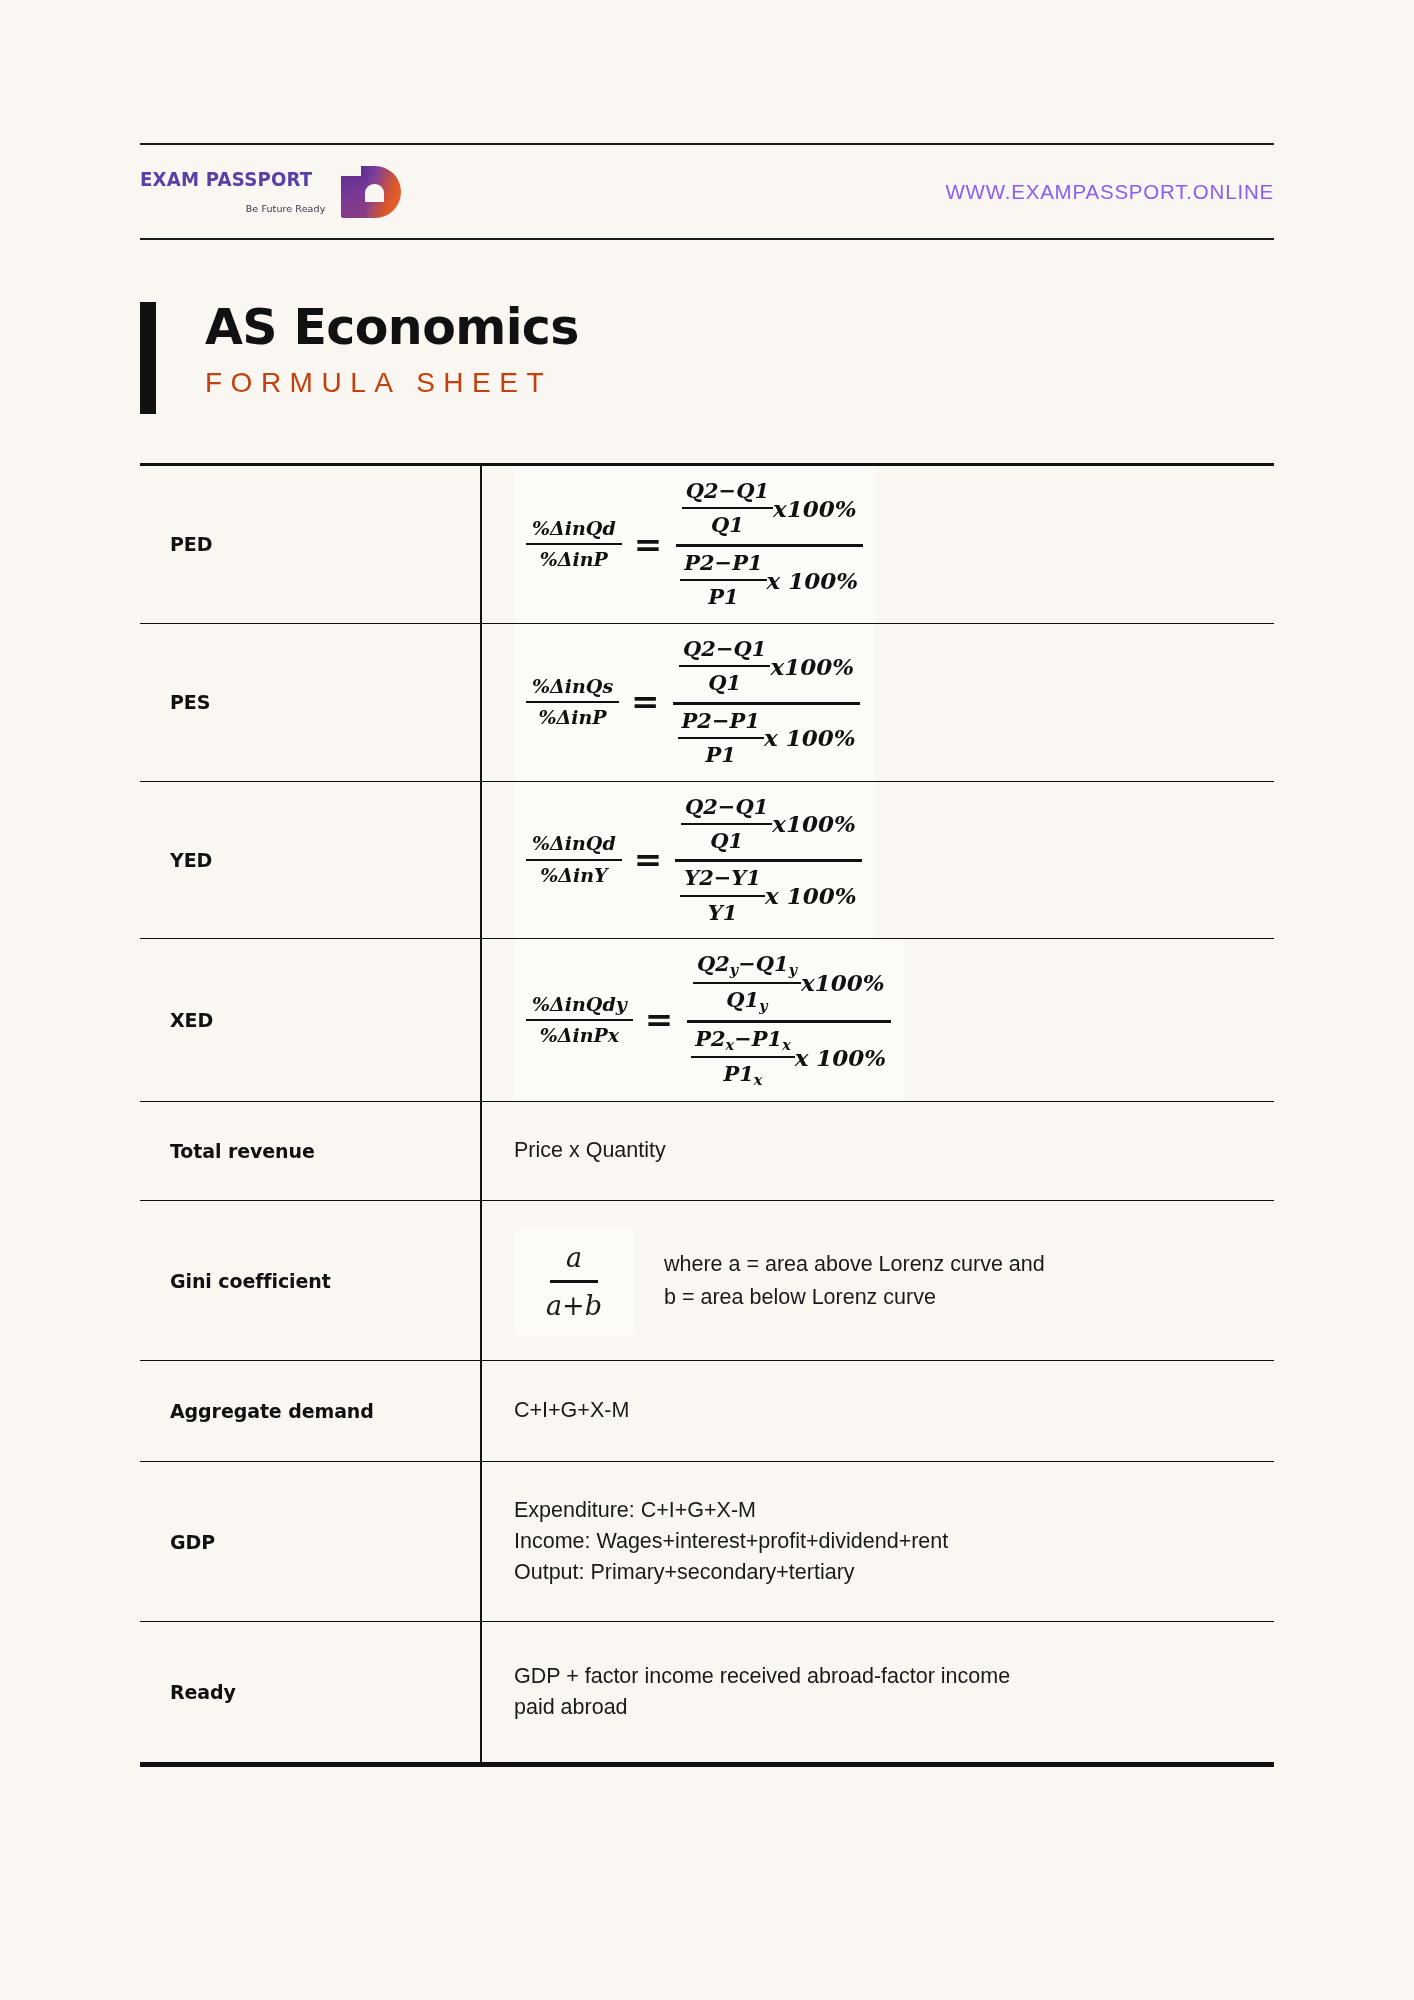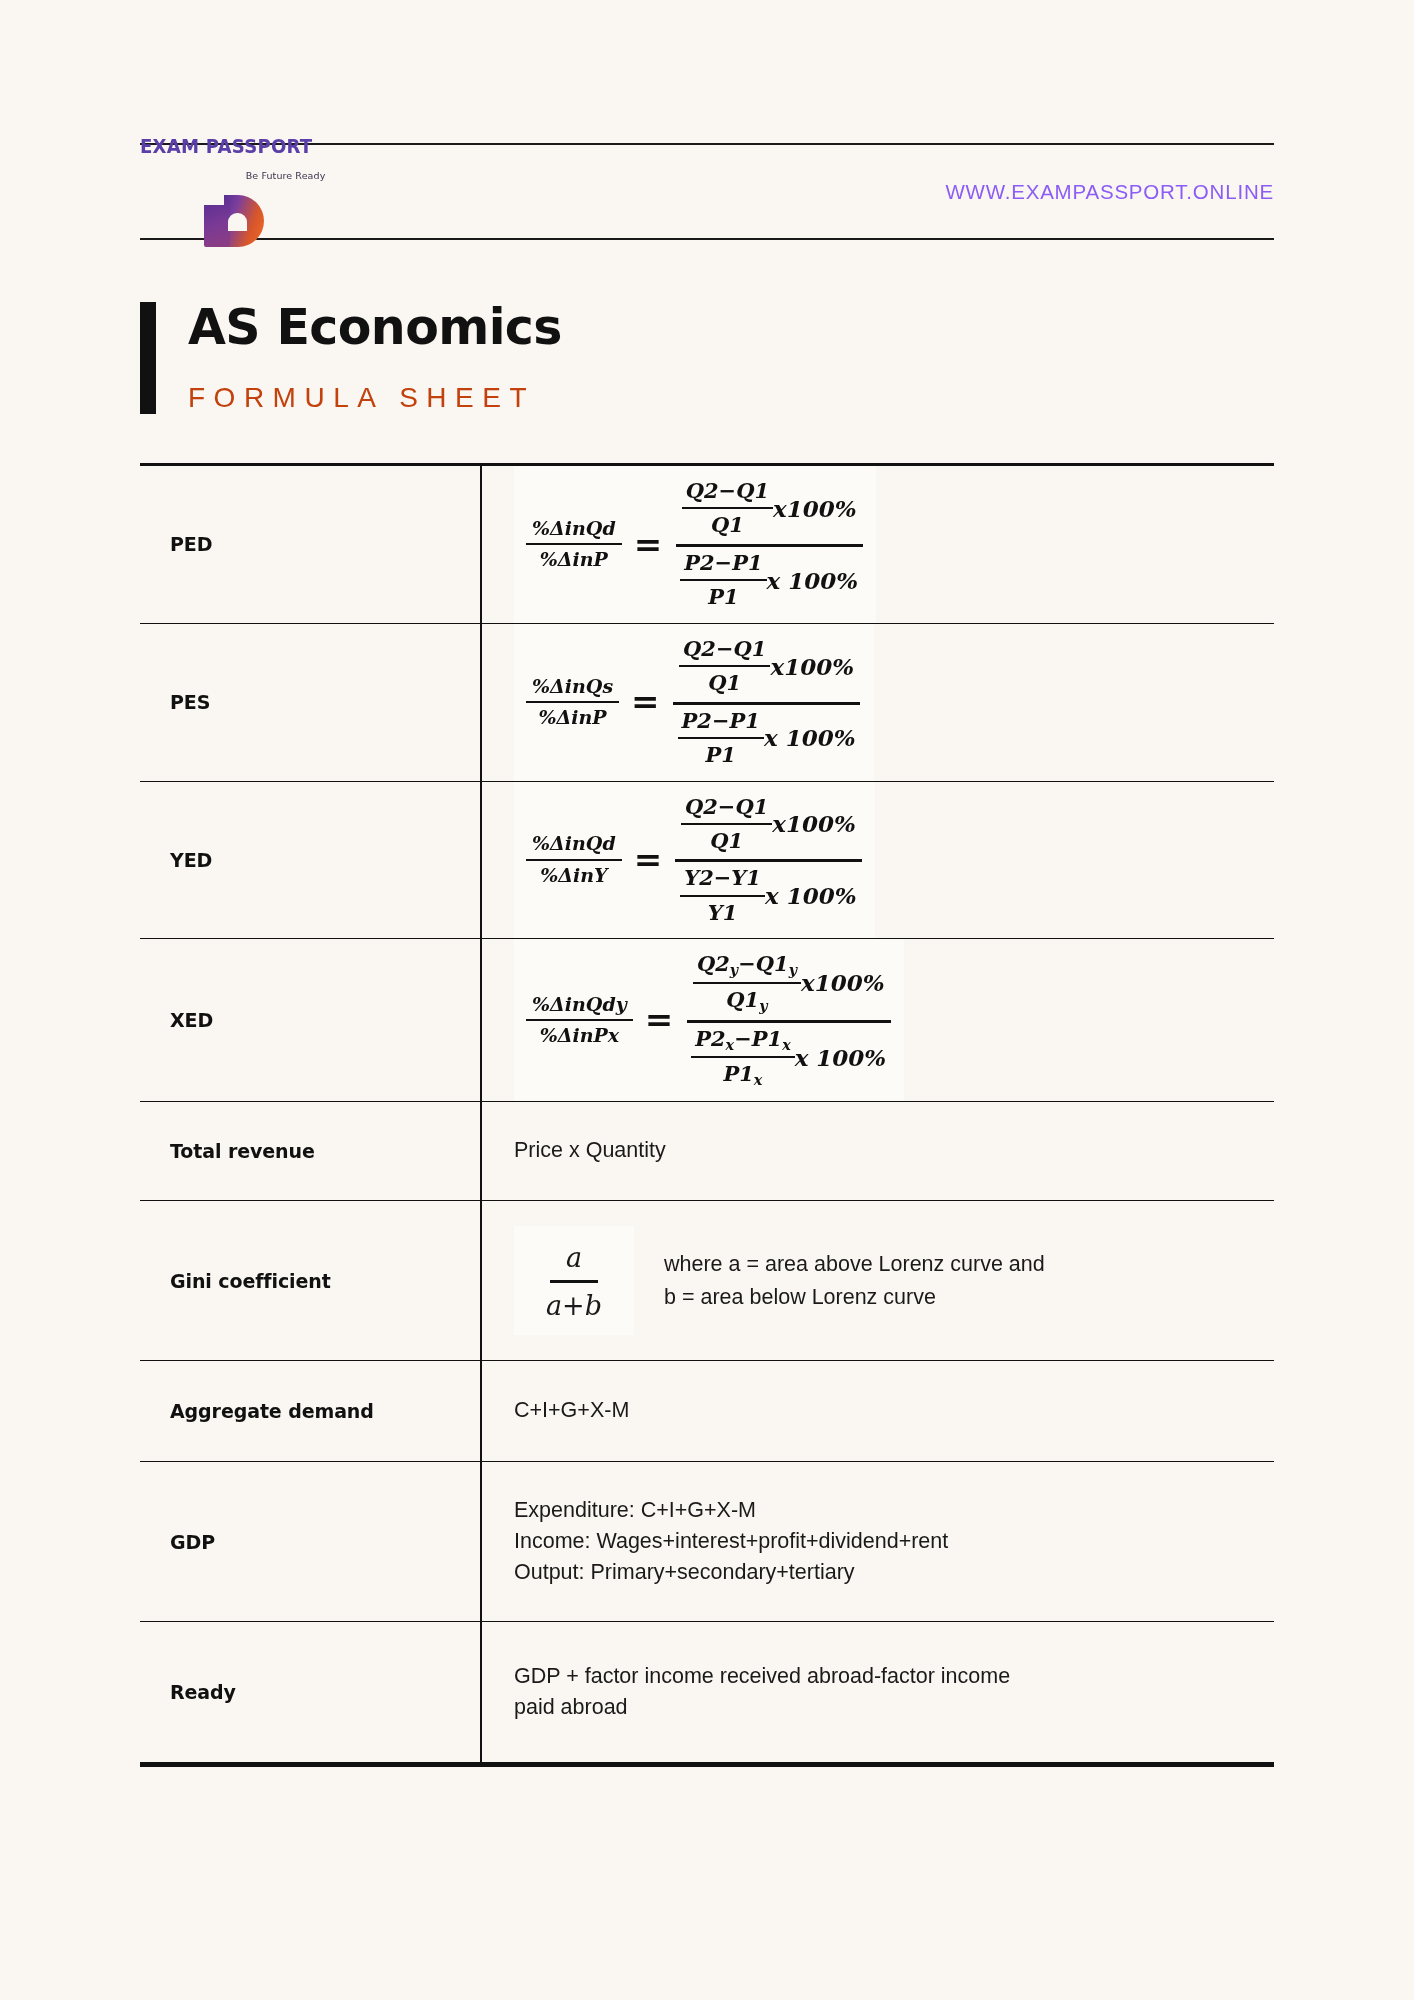--- a/index.html
+++ b/index.html
@@ -34,21 +34,20 @@
     height: 93px;
     display: flex;
     align-items: center;
     justify-content: space-between;
   }
 
   .logo-block {
     display: flex;
     align-items: center;
     gap: 14px;
-    flex-direction: column;
   }
 
   .logo-text-wrap {
     display: flex;
     flex-direction: column;
     align-items: flex-end;
     line-height: 1;
   }
 
   .logo-name {
@@ -123,21 +122,22 @@
   .title-accent-bar {
     width: 16px;
     background: #111111;
     flex: 0 0 16px;
     margin-right: 32px;
   }
 
   .title-text-col {
     display: flex;
     flex-direction: column;
-    justify-content: space-between;
+    justify-content: flex-start;
+    margin-left: 17px;
   }
 
   .doc-title {
     font-family: "DejaVu Sans", sans-serif;
     font-weight: bold;
     font-size: 49px;
     letter-spacing: -0.6px;
     color: #111111;
     line-height: 1.05;
   }

